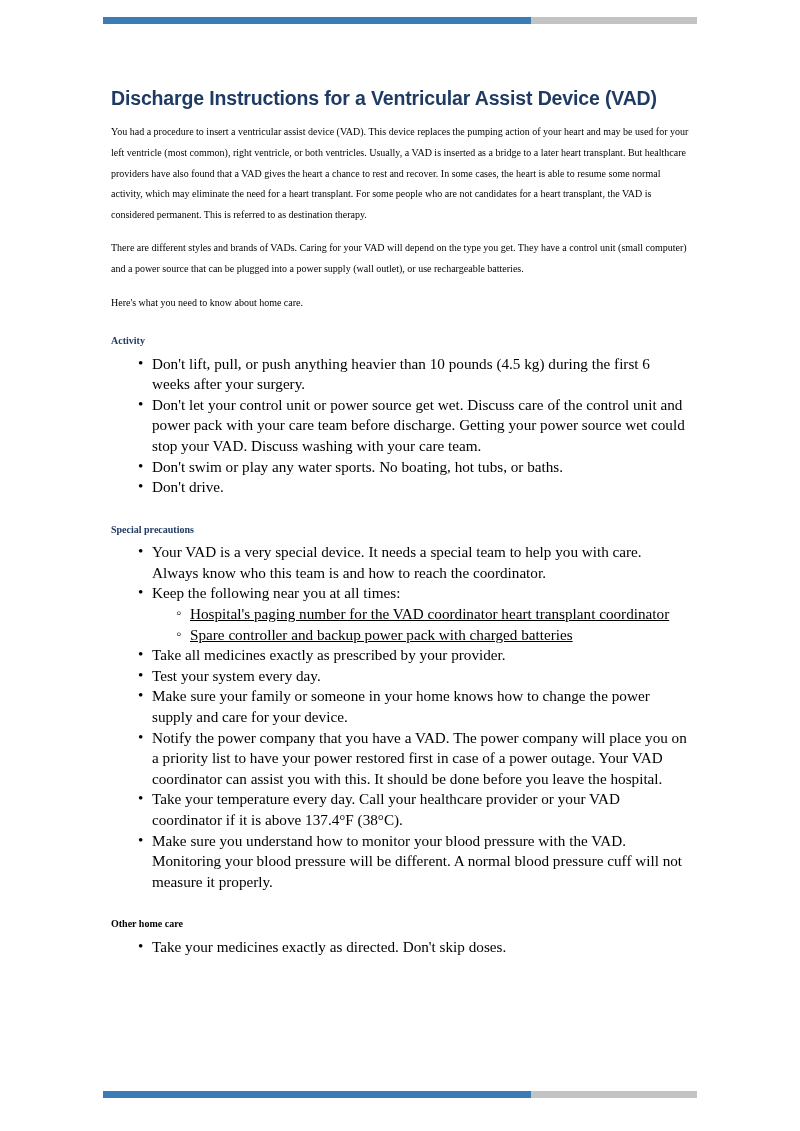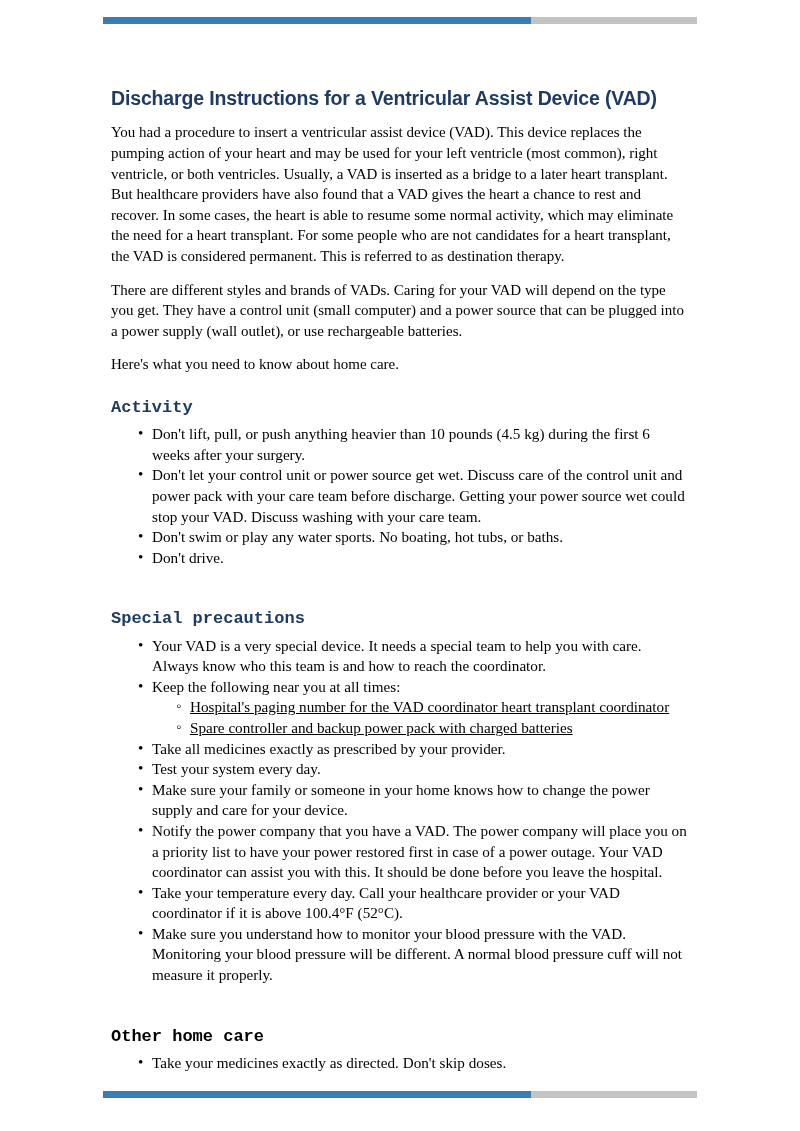--- a/index.html
+++ b/index.html
@@ -55,33 +55,33 @@
     font-family: "Liberation Sans", "DejaVu Sans", sans-serif;
     font-size: 19.5px;
     font-weight: bold;
     color: #1f3b63;
     margin: 0 0 12px 0;
     line-height: 1.25;
     letter-spacing: -0.15px;
   }
 
   h2.section-title {
-    font-family: Liberation Mono, monospace;
-    font-size: 17px;
+    font-family: Liberation Serif, serif;
+    font-size: 10px;
     font-weight: bold;
     color: #1f3b63;
     margin: 22px 0 6px 0;
     line-height: 1.25;
   }
   h2.section-title.spaced-top {
-    margin-top: 40px;
+    margin-top: 26px;
   }
 
   p.para {
-    font-size: 15px;
+    font-size: 10px;
     line-height: 20.6px;
     margin: 0 0 13px 0;
     text-align: left;
   }
   p.para:last-child { margin-bottom: 0; }
 
   ul.bullets {
     list-style: none;
     margin: 0;
     padding: 0;
@@ -172,21 +172,21 @@
         <span>Keep the following near you at all times:</span>
         <ul class="subbullets">
           <li>Hospital's paging number for the VAD coordinator heart transplant coordinator</li>
           <li>Spare controller and backup power pack with charged batteries</li>
         </ul>
       </li>
       <li>Take all medicines exactly as prescribed by your provider.</li>
       <li>Test your system every day.</li>
       <li>Make sure your family or someone in your home knows how to change the power supply and care for your device.</li>
       <li>Notify the power company that you have a VAD. The power company will place you on a priority list to have your power restored first in case of a power outage. Your VAD coordinator can assist you with this. It should be done before you leave the hospital.</li>
-      <li>Take your temperature every day. Call your healthcare provider or your VAD coordinator if it is above 100.4°F (52°C).</li>
+      <li>Take your temperature every day. Call your healthcare provider or your VAD coordinator if it is above 137.4°F (38°C).</li>
       <li>Make sure you understand how to monitor your blood pressure with the VAD. Monitoring your blood pressure will be different. A normal blood pressure cuff will not measure it properly.</li>
     </ul>
 
     <h2 class="section-title spaced-top" style="color: #000000;">Other home care</h2>
     <ul class="bullets">
       <li>Take your medicines exactly as directed. Don't skip doses.</li>
     </ul>
 
   </div>
 

